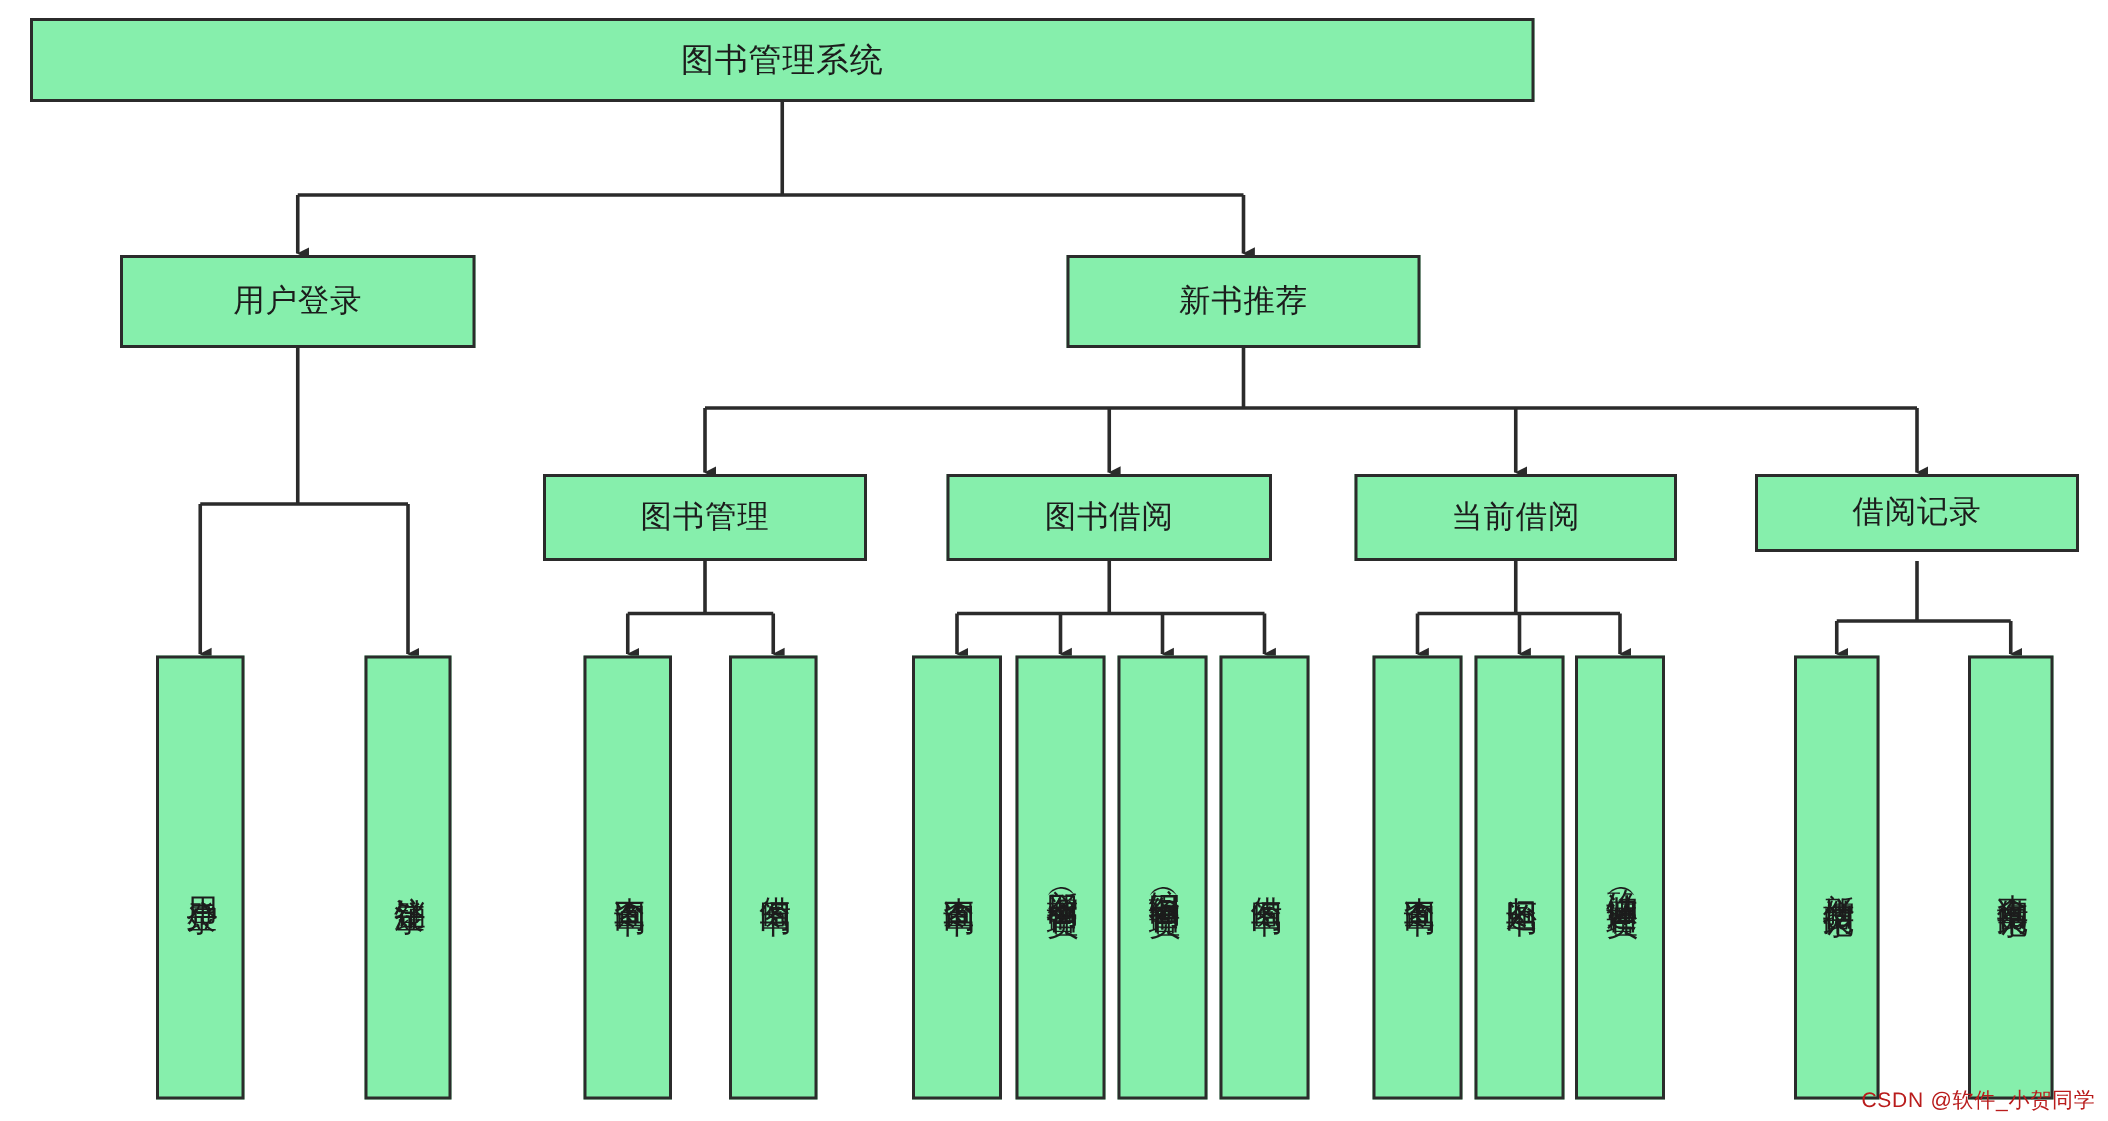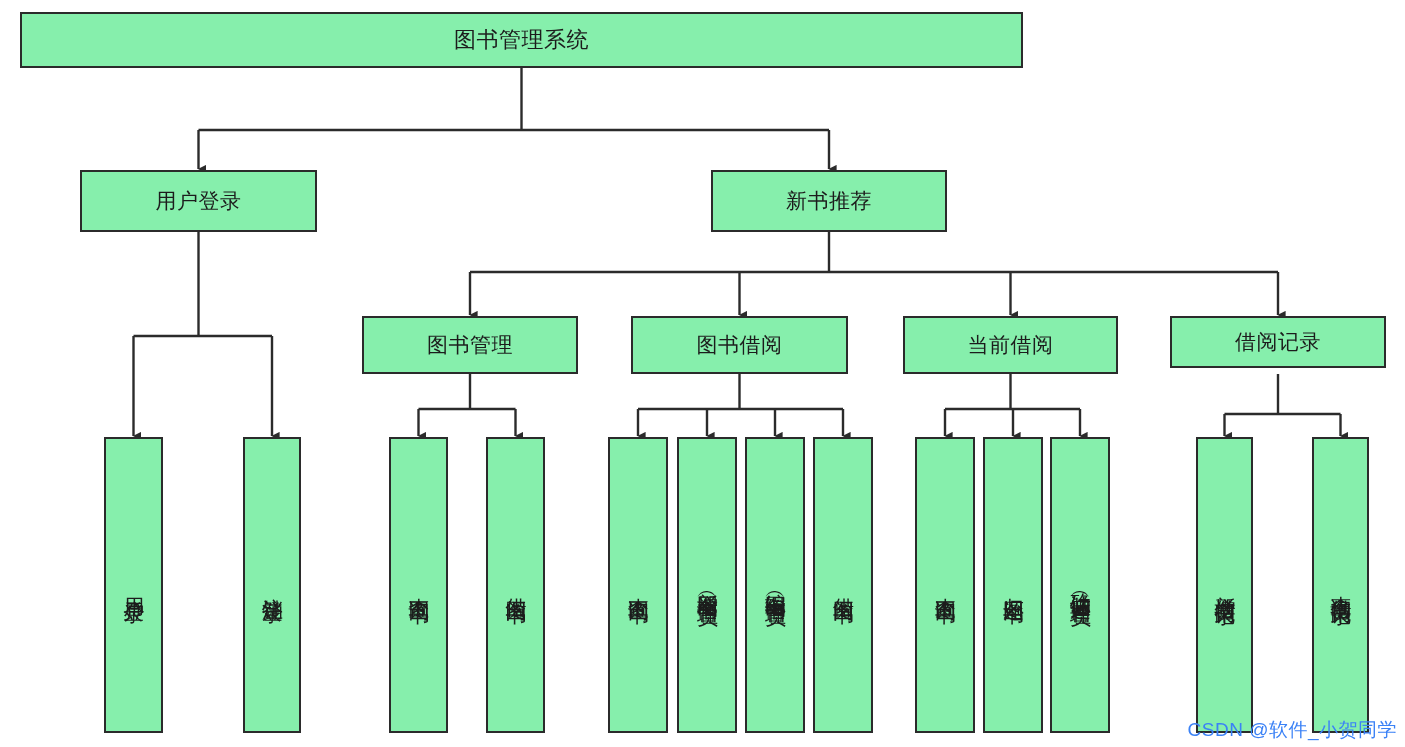--- a/index.html
+++ b/index.html
@@ -50,22 +50,22 @@
     text-orientation: upright;
     letter-spacing: 2px;
     white-space: nowrap;
     display: block;
   }
   .node.level0 { font-size: 22px; }
   .watermark {
     position: absolute;
     right: 8px;
     bottom: 4px;
-    font-size: 19px;
-    color: #3b82f6;
+    font-size: 14px;
+    color: #b91c1c;
     letter-spacing: 0.5px;
     white-space: nowrap;
     font-family: "Liberation Sans", "DejaVu Sans", sans-serif;
   }
 </style>
 </head>
 <body>
 
 <div id="diagram-root">
 

